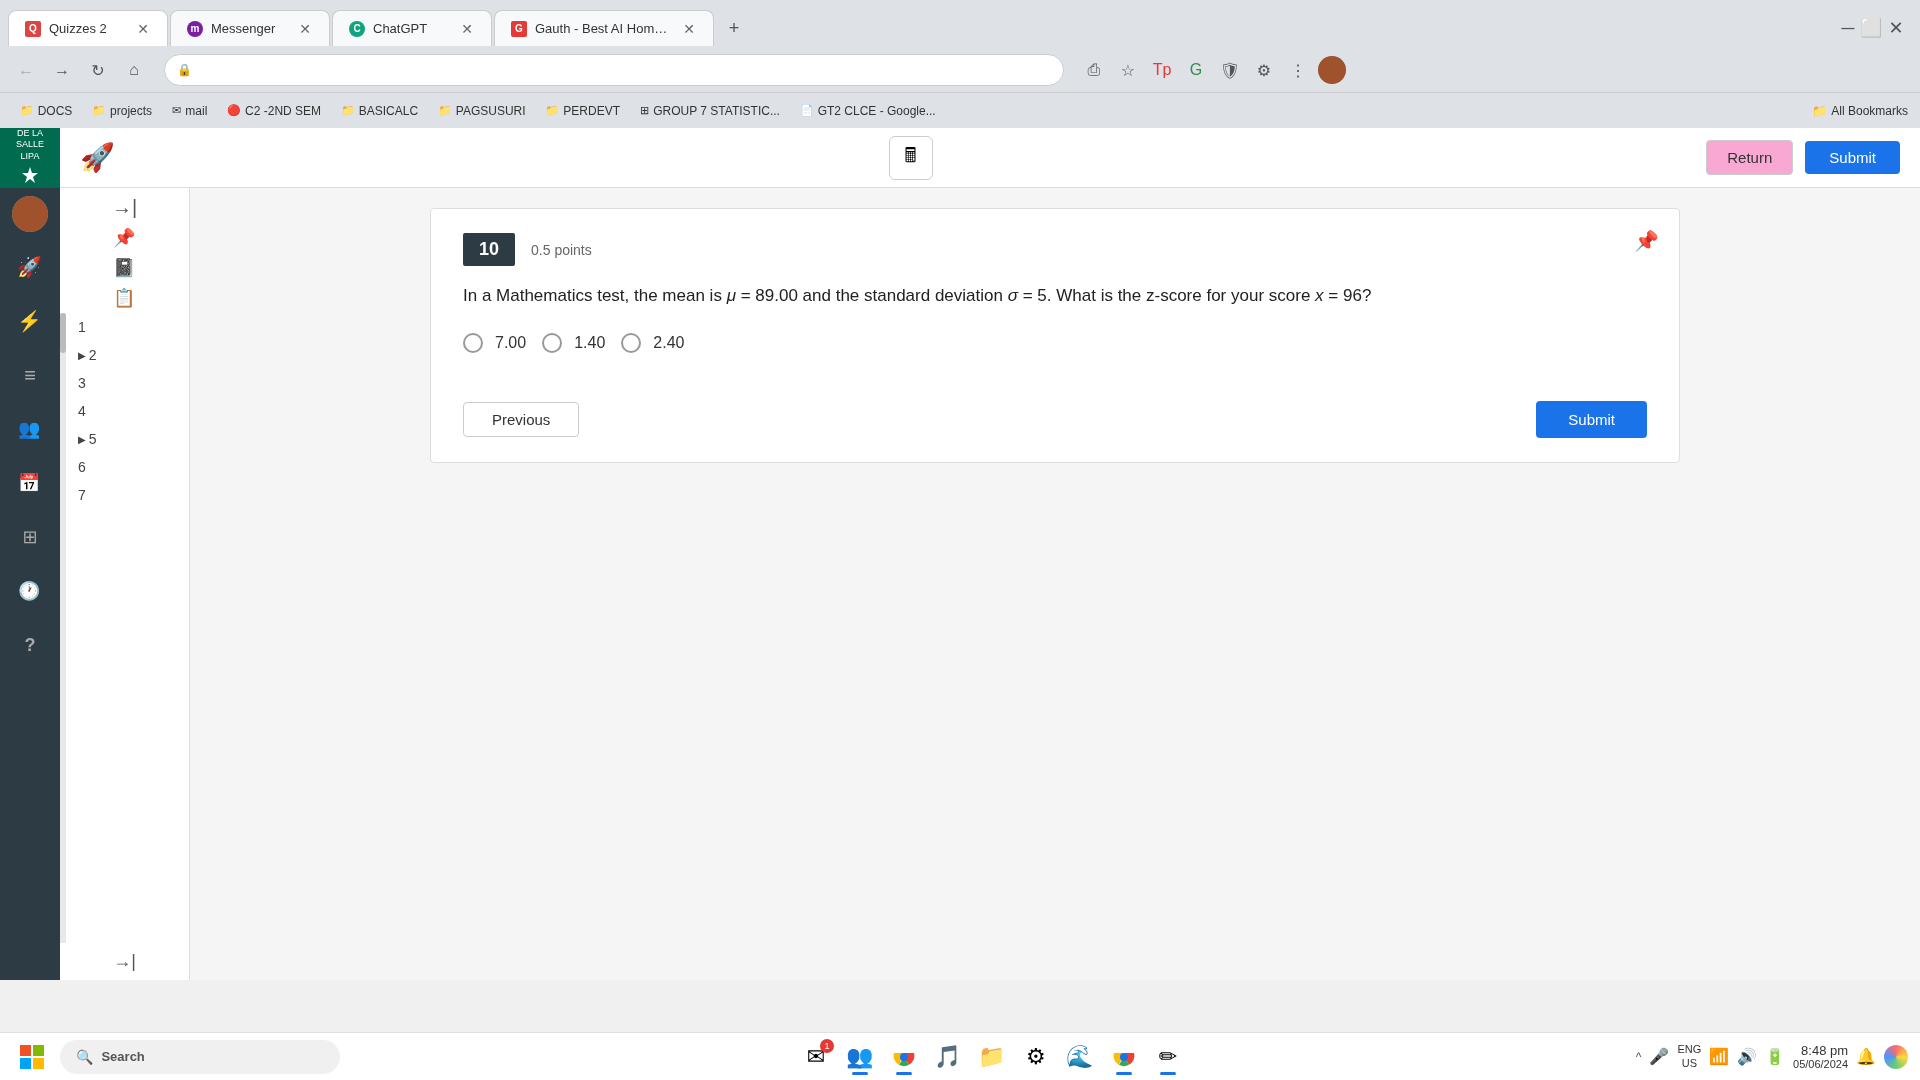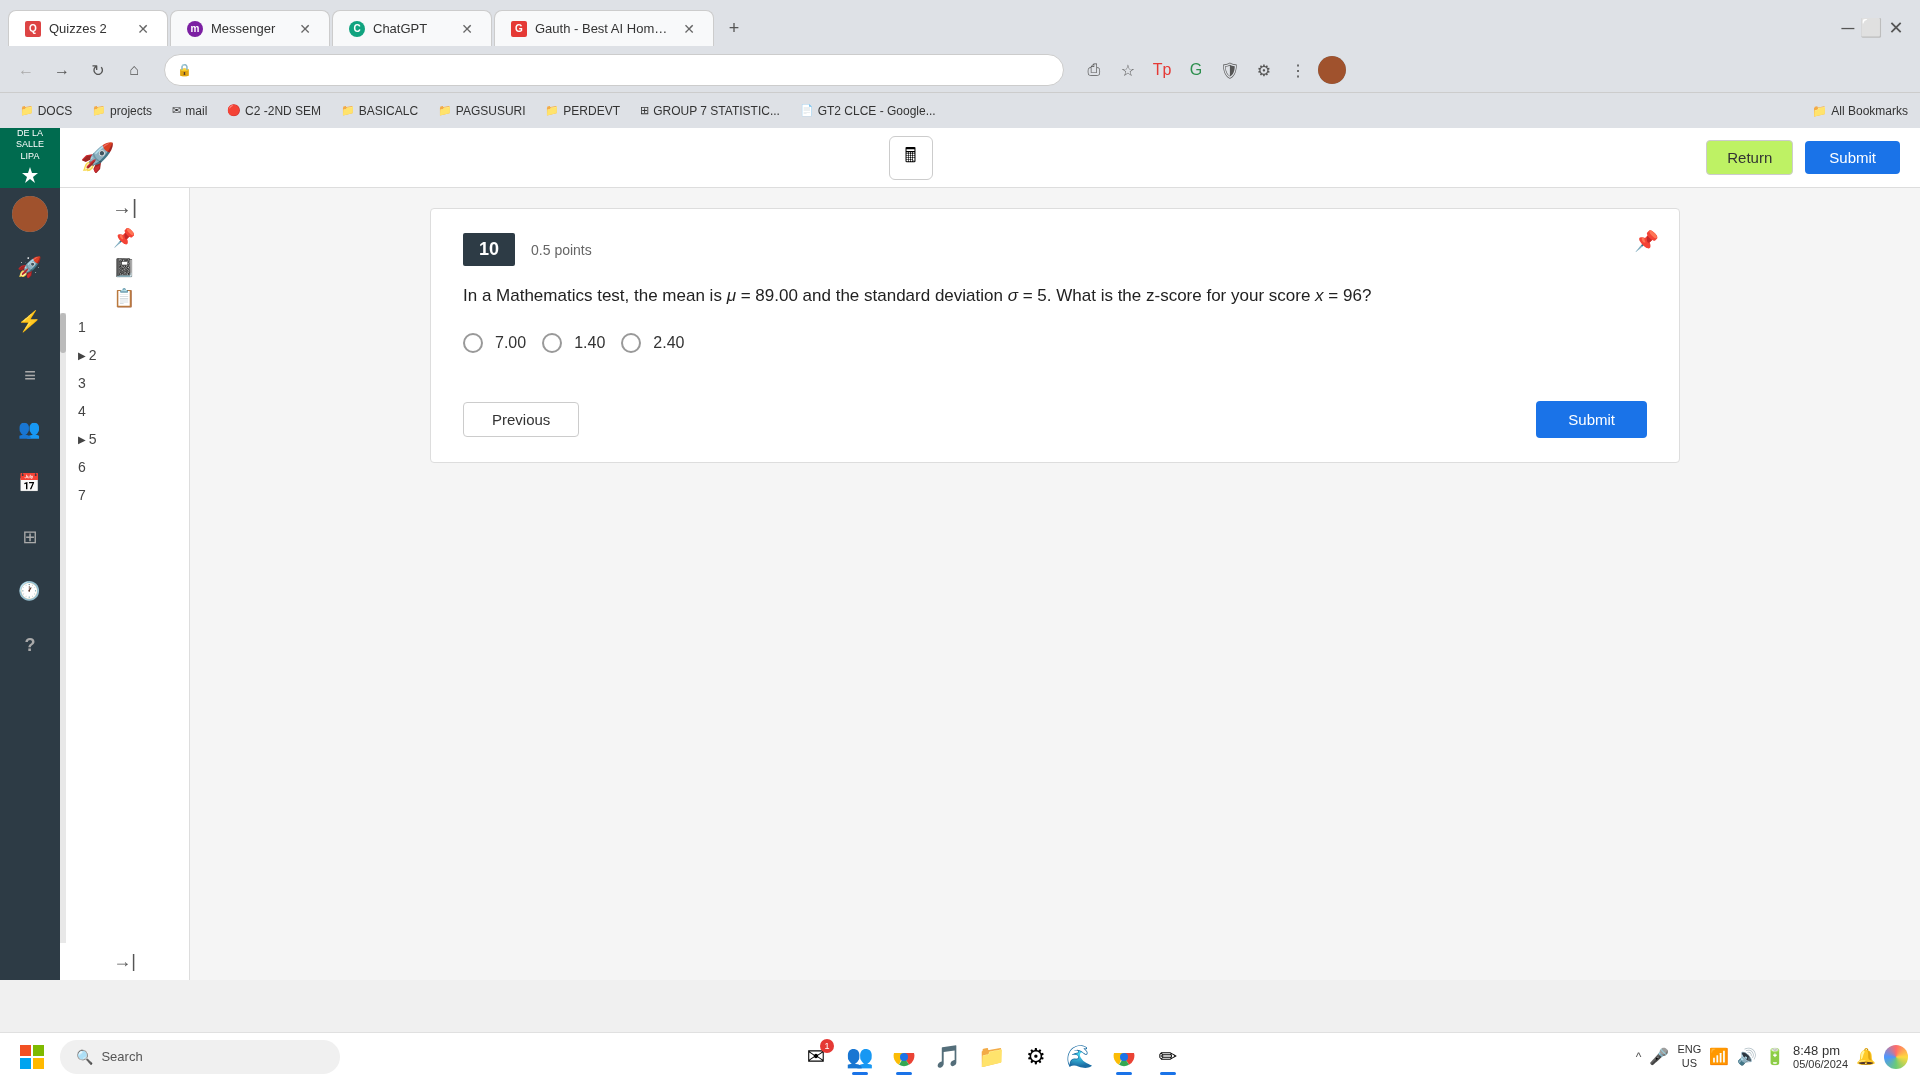--- a/index.html
+++ b/index.html
@@ -44,21 +44,21 @@
 
     
     .quiz-main { flex: 1; background: #f5f5f5; overflow-y: auto; padding: 20px; }
 
     
     .quiz-header { display: flex; align-items: center; background: #fff; border-bottom: 1px solid #ddd; padding: 0 20px; height: 60px; position: sticky; top: 0; z-index: 10; margin-bottom: 0; }
     .quiz-logo-area { display: flex; align-items: center; }
     .quiz-header-center { flex: 1; display: flex; justify-content: center; }
     .calc-btn { border: 1px solid #ccc; background: #fff; width: 44px; height: 44px; border-radius: 6px; display: flex; align-items: center; justify-content: center; cursor: pointer; font-size: 20px; }
     .quiz-header-actions { display: flex; align-items: center; gap: 12px; }
-    .return-btn { border: 1px solid #ccc; background: #bef264; padding: 8px 20px; border-radius: 4px; cursor: pointer; font-size: 15px; color: #333; }
+    .return-btn { border: 1px solid #ccc; background: #f9a8d4; padding: 8px 20px; border-radius: 4px; cursor: pointer; font-size: 15px; color: #333; }
     .submit-btn-header { background: #1a73e8; color: white; border: none; padding: 8px 24px; border-radius: 4px; cursor: pointer; font-size: 15px; font-weight: 500; }
 
     
     .question-card { background: #fff; border: 1px solid #ddd; border-radius: 4px; padding: 24px 32px; max-width: 1250px; margin: 0 auto; position: relative; }
     .question-header { display: flex; align-items: center; margin-bottom: 16px; }
     .question-number-badge { background: #2d3b45; color: white; font-size: 18px; font-weight: bold; padding: 6px 16px; border-radius: 2px; margin-right: 16px; }
     .question-points { font-size: 14px; color: #666; }
     .pin-icon { position: absolute; top: 20px; right: 20px; font-size: 20px; color: #999; cursor: pointer; }
     .question-text { font-size: 17px; color: #222; margin-bottom: 24px; line-height: 1.6; }
     .answer-options { display: flex; flex-direction: row; gap: 16px; margin-bottom: 32px; }
@@ -71,21 +71,21 @@
 
     
     .taskbar { width: 100%; height: 48px; background: #fff; display: flex; align-items: center; padding: 0 12px; border-top: 1px solid #e0e0e0; position: fixed; bottom: 0; left: 0; }
     .taskbar-start { width: 40px; height: 40px; display: flex; align-items: center; justify-content: center; cursor: pointer; margin-right: 8px; }
     .taskbar-search { display: flex; align-items: center; background: #f0f0f0; border-radius: 20px; padding: 4px 16px; height: 34px; margin-right: 8px; min-width: 280px; }
     .search-icon-tb { color: #555; margin-right: 8px; font-size: 14px; }
     .taskbar-app { width: 40px; height: 40px; display: flex; align-items: center; justify-content: center; cursor: pointer; border-radius: 4px; position: relative; }
     .taskbar-app-active::after { content: ''; position: absolute; bottom: 2px; left: 50%; transform: translateX(-50%); width: 16px; height: 3px; background: #1a73e8; border-radius: 2px; }
     .taskbar-center { flex: 1; display: flex; justify-content: center; align-items: center; gap: 4px; }
     .taskbar-right { margin-left: auto; display: flex; align-items: center; gap: 8px; }
-    .taskbar-time { font-size: 12px; color: #333; }
+    .taskbar-time { text-align: right; font-size: 12px; color: #333; }
     .taskbar-time .time { font-size: 13px; }
     .taskbar-time .date { font-size: 11px; }
     .lang-indicator { font-size: 11px; color: #333; text-align: center; }
     .notification-badge { position: absolute; top: 2px; right: 2px; width: 14px; height: 14px; background: #e53935; border-radius: 50%; font-size: 9px; color: white; display: flex; align-items: center; justify-content: center; }
 
     
     .favicon-red { background: #e53935; }
 
     .quiz-nav-row { display: flex; align-items: center; padding: 6px 8px; font-size: 14px; color: #444; cursor: pointer; }
   </style>
@@ -360,21 +360,21 @@
     <svg width="24" height="24" viewBox="0 0 24 24">
       <rect x="0" y="0" width="11" height="11" fill="#f25022"></rect>
       <rect x="13" y="0" width="11" height="11" fill="#7fba00"></rect>
       <rect x="0" y="13" width="11" height="11" fill="#00a4ef"></rect>
       <rect x="13" y="13" width="11" height="11" fill="#ffb900"></rect>
     </svg>
   </div>
 
   <div class="taskbar-search">
     <span class="search-icon-tb">🔍</span>
-    <span style="font-size:13px;color:#555;">Search</span>
+    <span style="font-size:13px;color:#555;font-weight:bold;">Search</span>
   </div>
 
   <div class="taskbar-center">
 
     <div class="taskbar-app" style="position:relative;">
       <span style="font-size:22px;">✉</span>
       <span class="notification-badge">1</span>
     </div>
     <div class="taskbar-app taskbar-app-active">
       <span style="font-size:22px;">👥</span>

